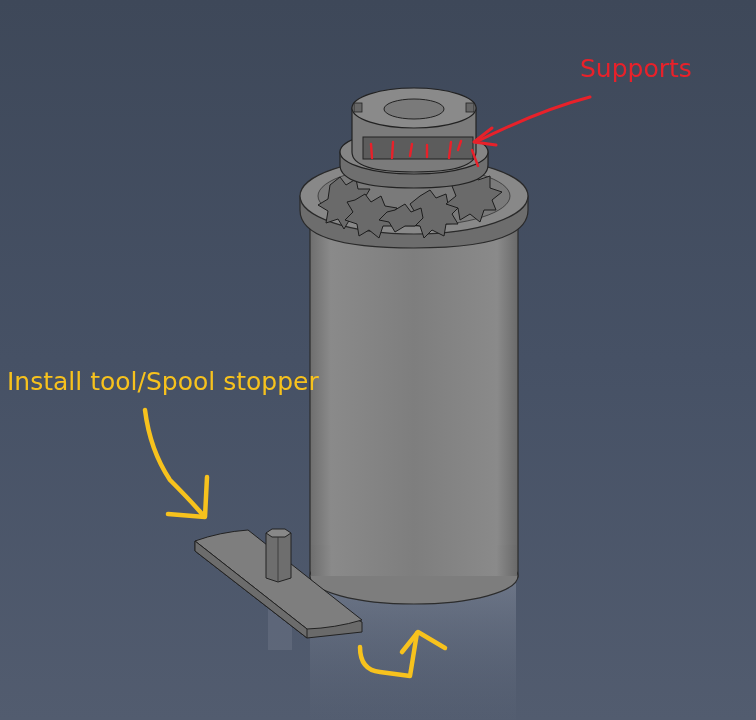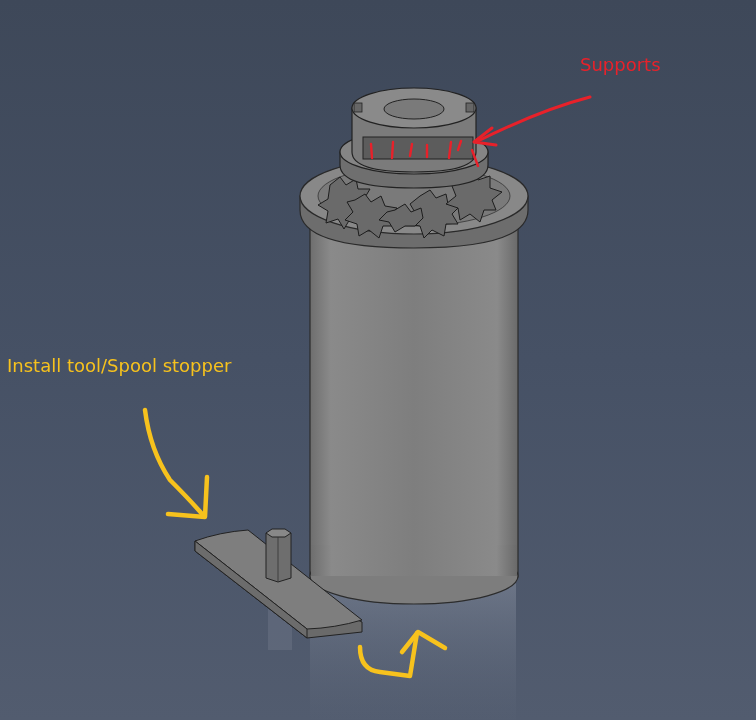--- a/index.html
+++ b/index.html
@@ -1,22 +1,22 @@
 <!DOCTYPE html>
 <html><head>
 <meta charset="utf-8">
 <style>
   html,body{margin:0;padding:0;}
   body{width:756px;height:720px;overflow:hidden;position:relative;
     background:linear-gradient(180deg,#3e4859 0%,#465165 50%,#525c6f 100%);
     font-family:"DejaVu Sans","Liberation Sans",sans-serif;}
   #scene{position:absolute;left:0;top:0;}
-  .label{position:absolute;white-space:nowrap;font-size:18px;line-height:1;}
+  .label{position:absolute;white-space:nowrap;font-size:25px;line-height:1;}
   #supports-label{left:580px;top:56px;}
-  #tool-label{left:7px;top:357px;}
+  #tool-label{left:7px;top:369px;}
 </style>
 </head>
 <body>
 
 <svg id="scene" width="756" height="720" viewBox="0 0 756 720">
   <defs>
     <linearGradient id="cyl" x1="0" x2="1" y1="0" y2="0">
       <stop offset="0" stop-color="#6e6e6e"></stop>
       <stop offset="0.1" stop-color="#8a8a8a"></stop>
       <stop offset="0.5" stop-color="#7e7e7e"></stop>

